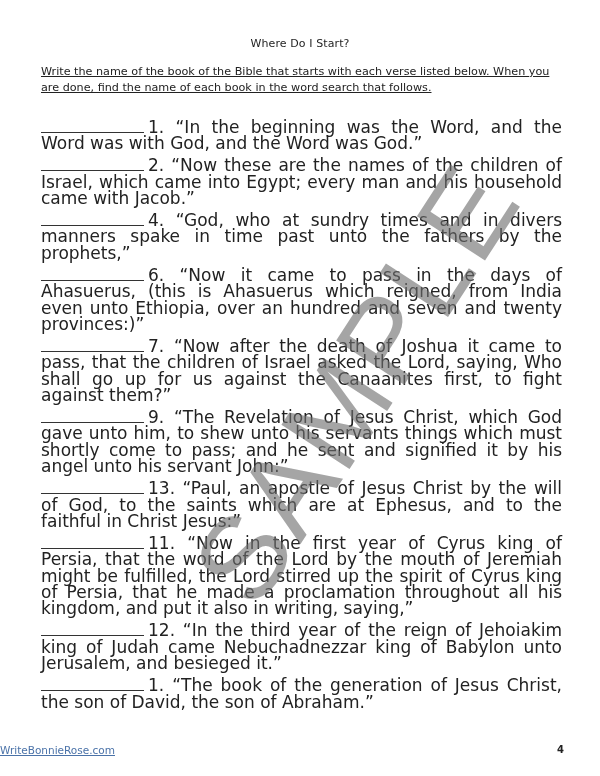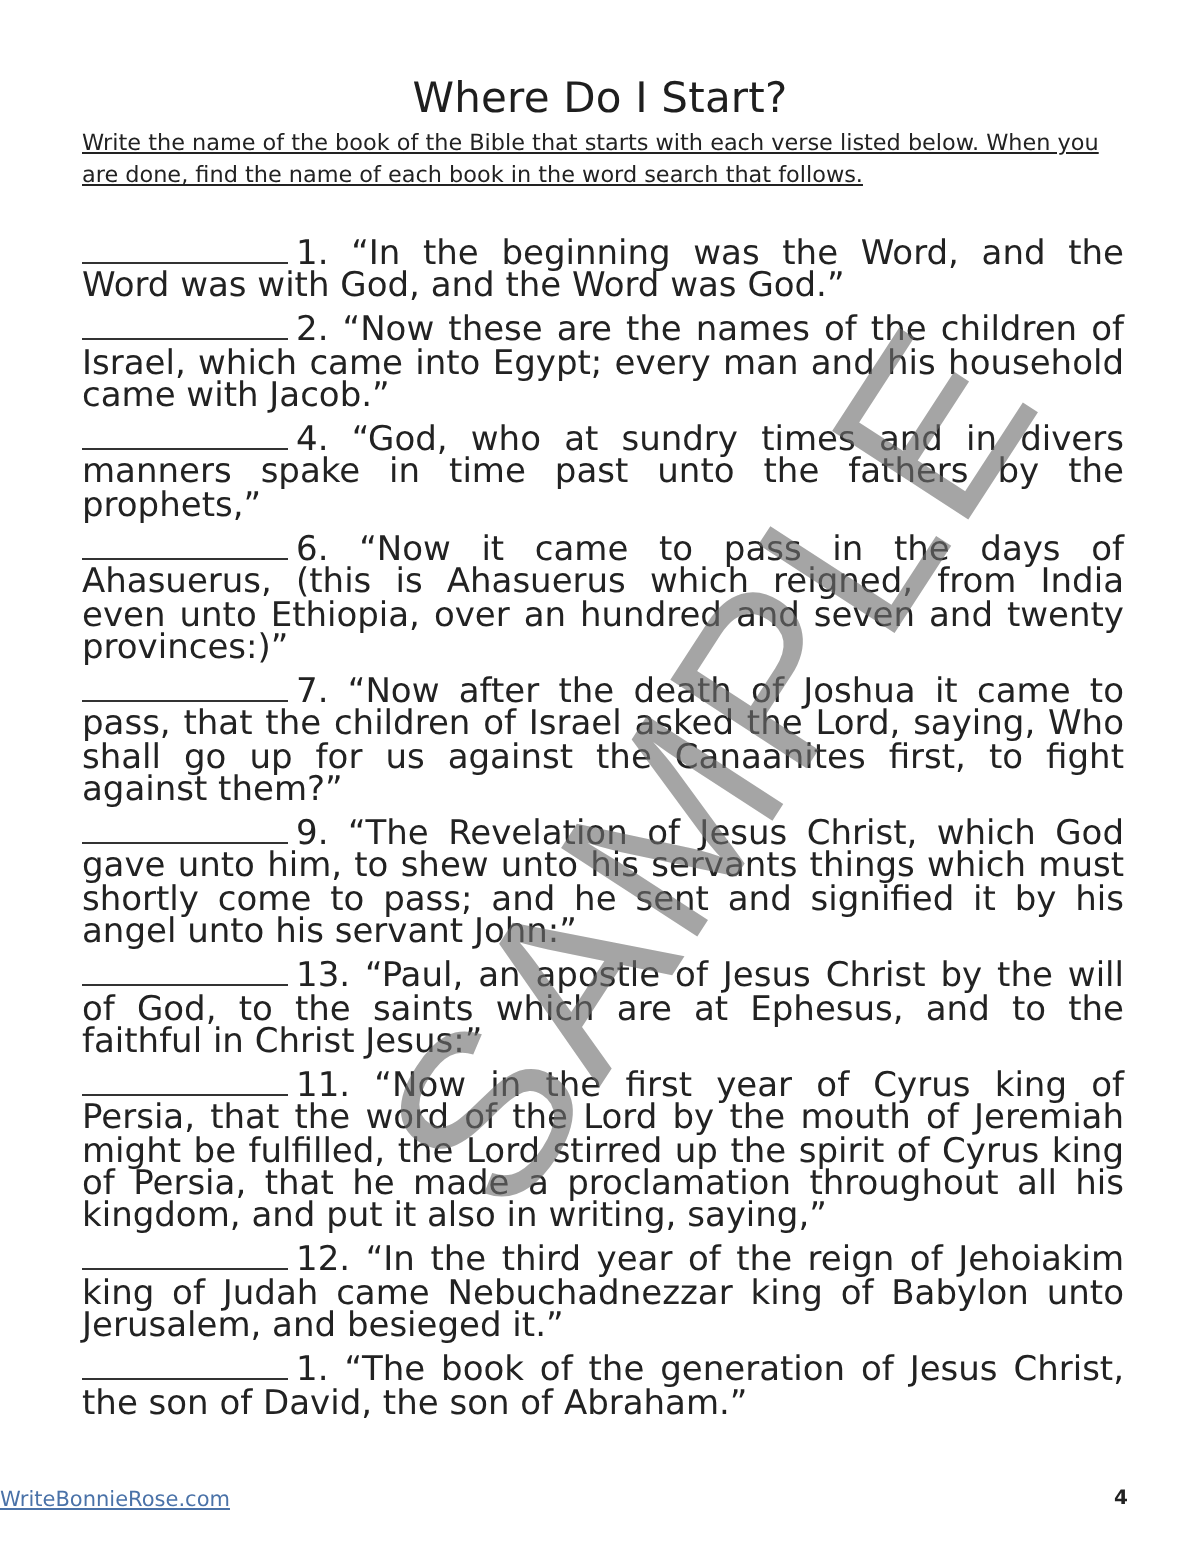--- a/index.html
+++ b/index.html
@@ -3,21 +3,21 @@
   <meta charset="utf-8">
   <style>
     html, body { margin: 0; padding: 0; }
     body {
       width: 600px; height: 776px; background: #ffffff; position: relative; overflow: hidden;
       font-family: "DejaVu Sans", "Liberation Sans", sans-serif; color: #222;
     }
     .page { position: absolute; left: 0; top: 0; width: 600px; height: 776px; }
     .title {
       position: absolute; left: 0; width: 600px; top: 37px; text-align: center;
-      font-size: 21px; color: #1e1e1e; letter-spacing: 0.1px;
+      font-size: 11px; color: #1e1e1e; letter-spacing: 0.1px;
     }
     .intro {
       position: absolute; left: 41px; width: 520px; top: 64px;
       font-size: 11.2px; line-height: 16px; color: #222; text-decoration: underline;
     }
     .items { position: absolute; left: 41px; width: 521px; top: 119px; }
     .item {
       font-size: 17px; line-height: 16.4px; text-align: justify; color: #222;
       margin-bottom: 5.5px;
     }

